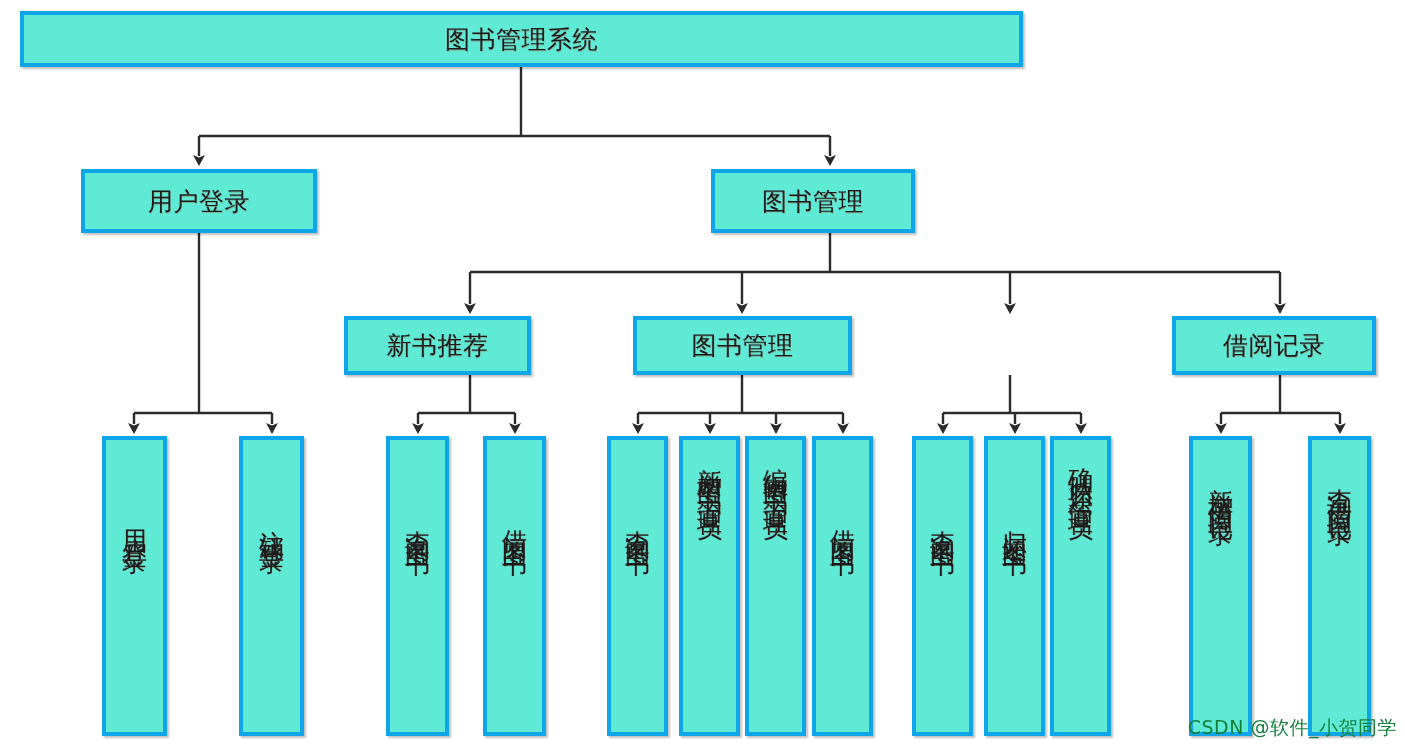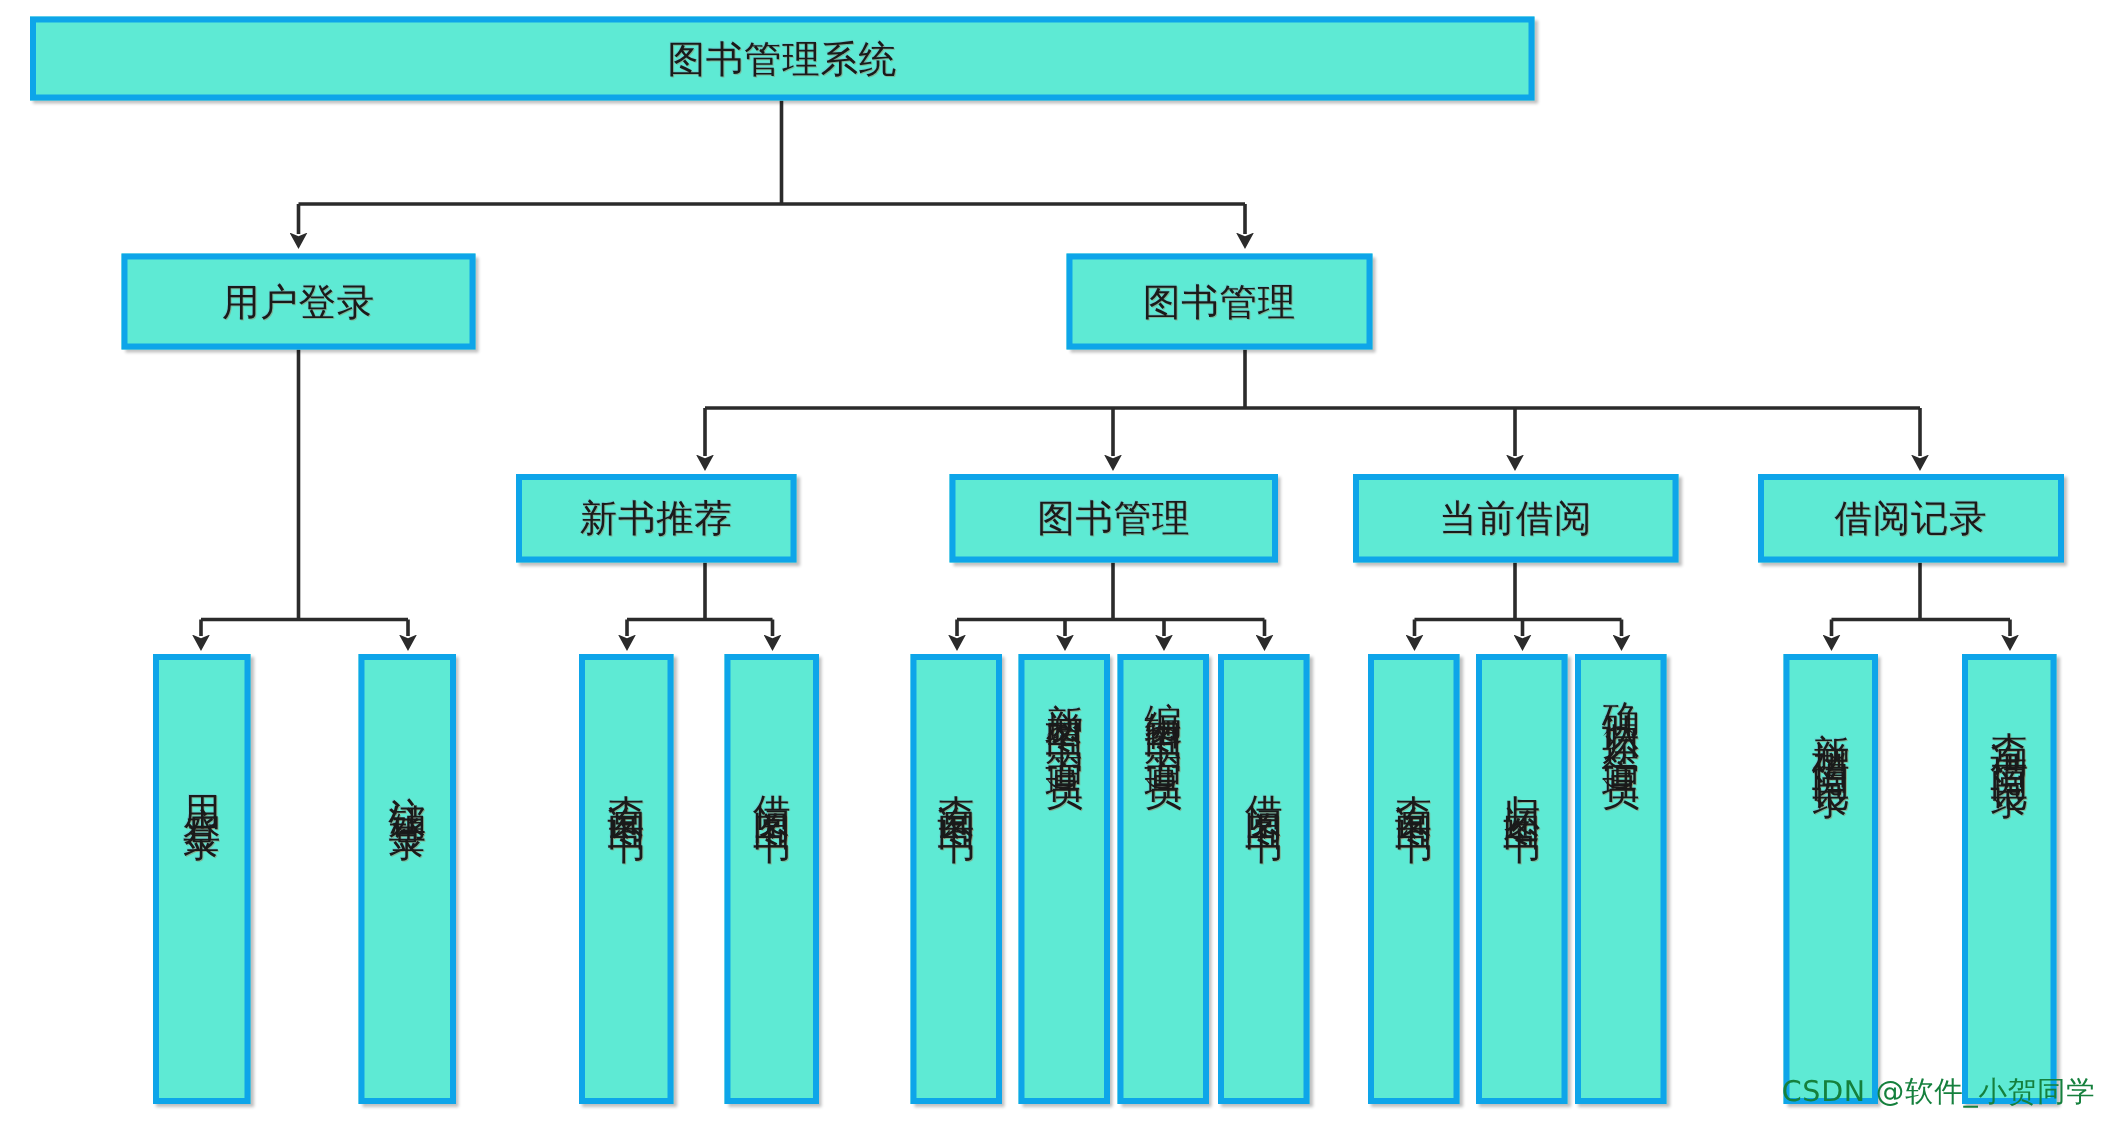--- a/index.html
+++ b/index.html
@@ -137,23 +137,20 @@
   <div class="node horiz" style="left:711px; top:169px; width:204px; height:64px;">
     <span class="label">图书管理</span>
   </div>
 
   <div class="node horiz" style="left:344px; top:316px; width:187px; height:59px;">
     <span class="label">新书推荐</span>
   </div>
   <div class="node horiz" style="left:633px; top:316px; width:219px; height:59px;">
     <span class="label">图书管理</span>
   </div>
-  <div class="node horiz" style="left:902px; top:316px; width:217px; height:59px;">
-    <span class="label">当前借阅</span>
-  </div>
   <div class="node horiz" style="left:1172px; top:316px; width:204px; height:59px;">
     <span class="label">借阅记录</span>
   </div>
 
   <div class="node vert" style="left:102px; top:436px; width:65px; height:300px; padding-top:70px;">
     <span class="label">用户登录</span>
   </div>
   <div class="node vert" style="left:239px; top:436px; width:65px; height:300px; padding-top:70px;">
     <span class="label">注销登录</span>
   </div>

